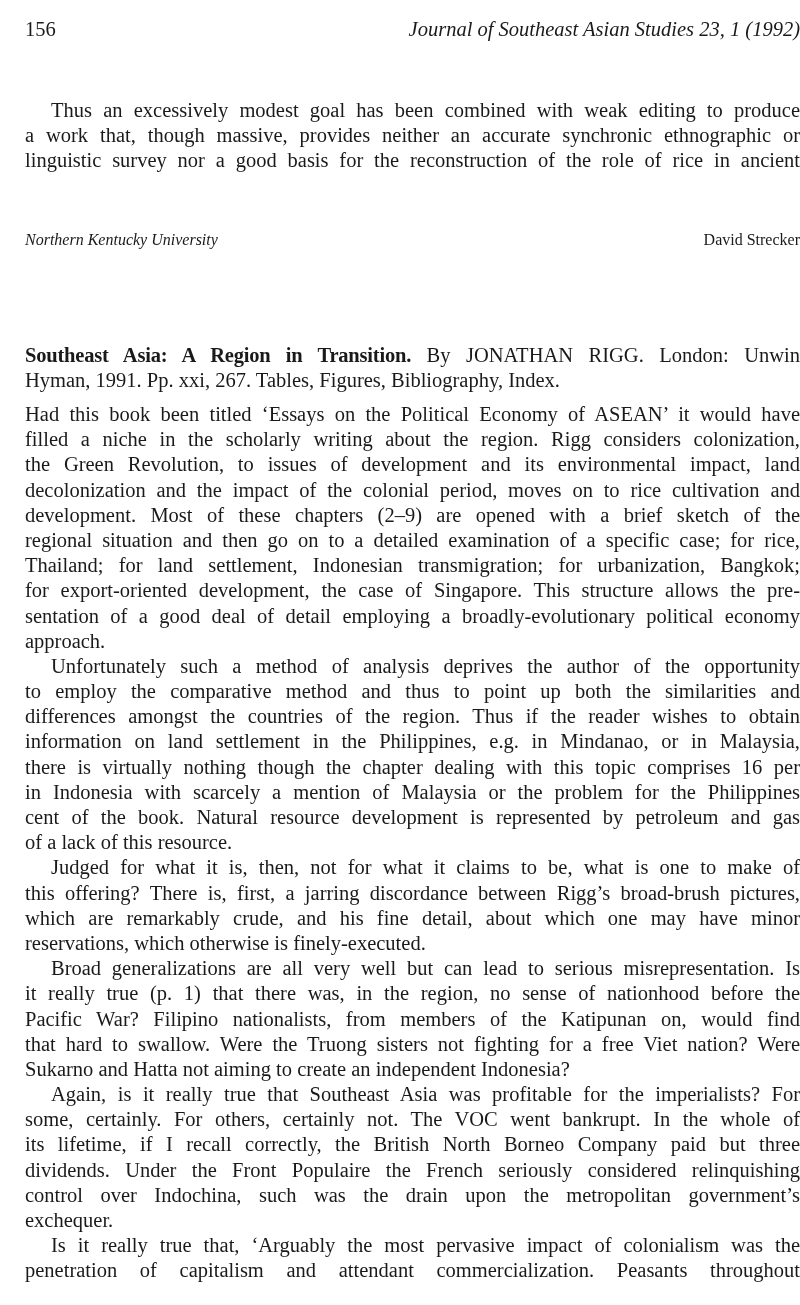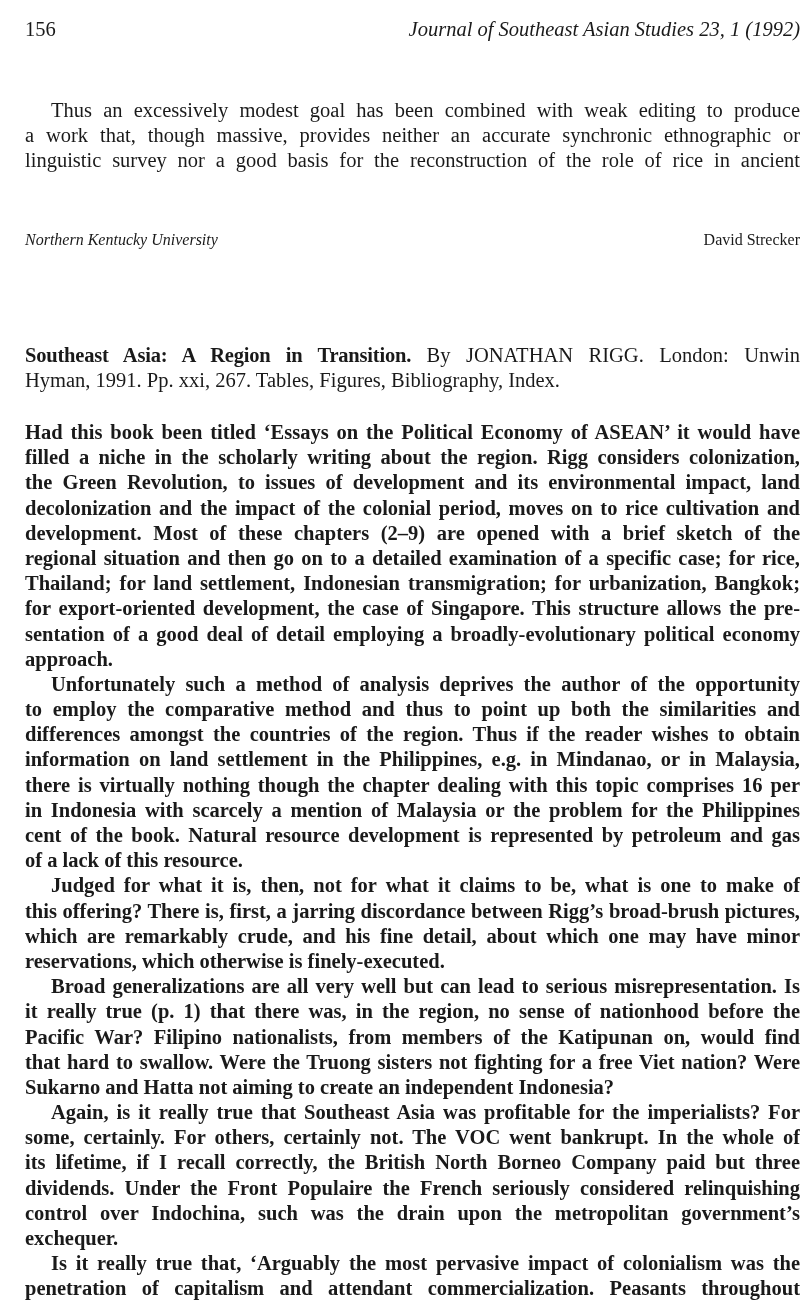--- a/index.html
+++ b/index.html
@@ -18,21 +18,21 @@
   .block { position: absolute; left: 25px; width: 775px; }
   .jl { text-align: justify; text-align-last: justify; white-space: nowrap; font-size: 20.5px; height: 25.2px; line-height: 25.2px; overflow: visible; }
   .jl.last { text-align-last: left; }
   .jl.indent { padding-left: 26px; }
   .prev-end { top: 98px; }
   .affil { top: 226px; font-size: 16px; height: 28px; line-height: 28px; }
   .affil .inst { position: absolute; left: 0; font-style: italic; }
   .affil .author { position: absolute; right: 0; }
   .citation { top: 328px; margin-top: 15px; }
   .citation b { font-weight: bold; letter-spacing: -0.2px; }
-  .body-text { top: 420px; font-weight: bold; }
+  .body-text { top: 402px; }
 </style>
 </head>
 <body>
 
 <div class="page">
 
   <div class="running-head">
     <span class="pgno">156</span>
     <span class="journal">Journal of Southeast Asian Studies 23, 1 (1992)</span>
   </div>

